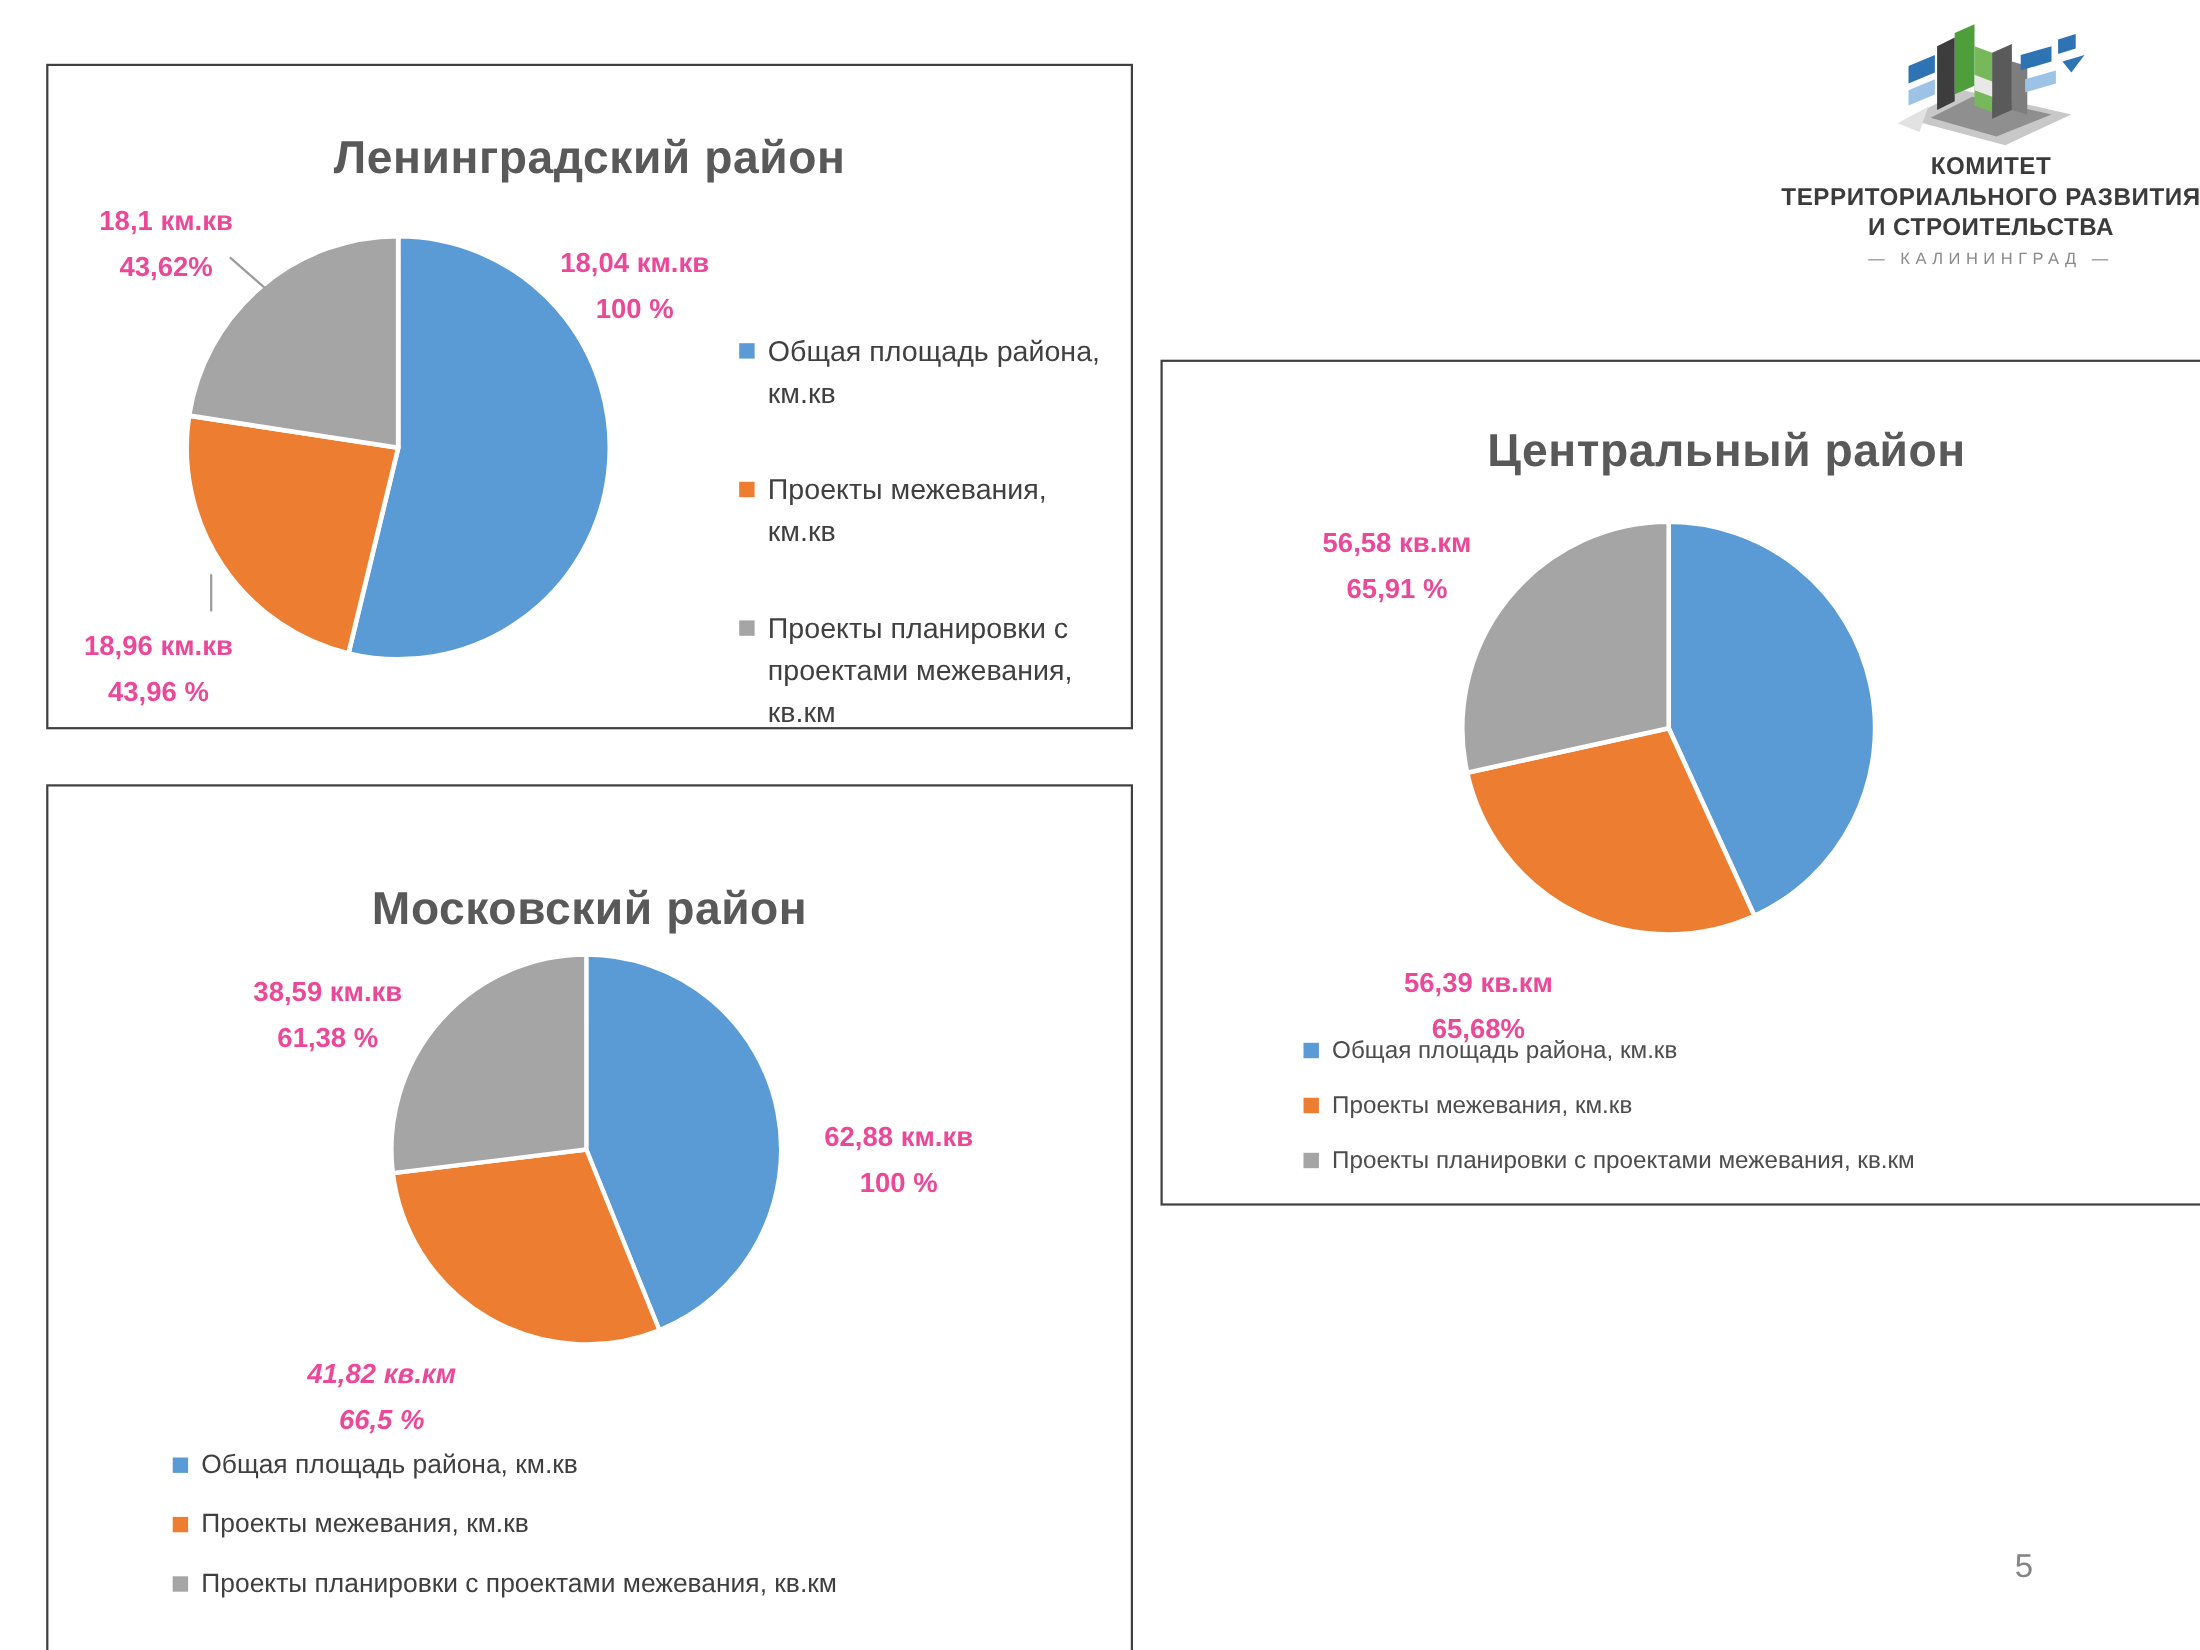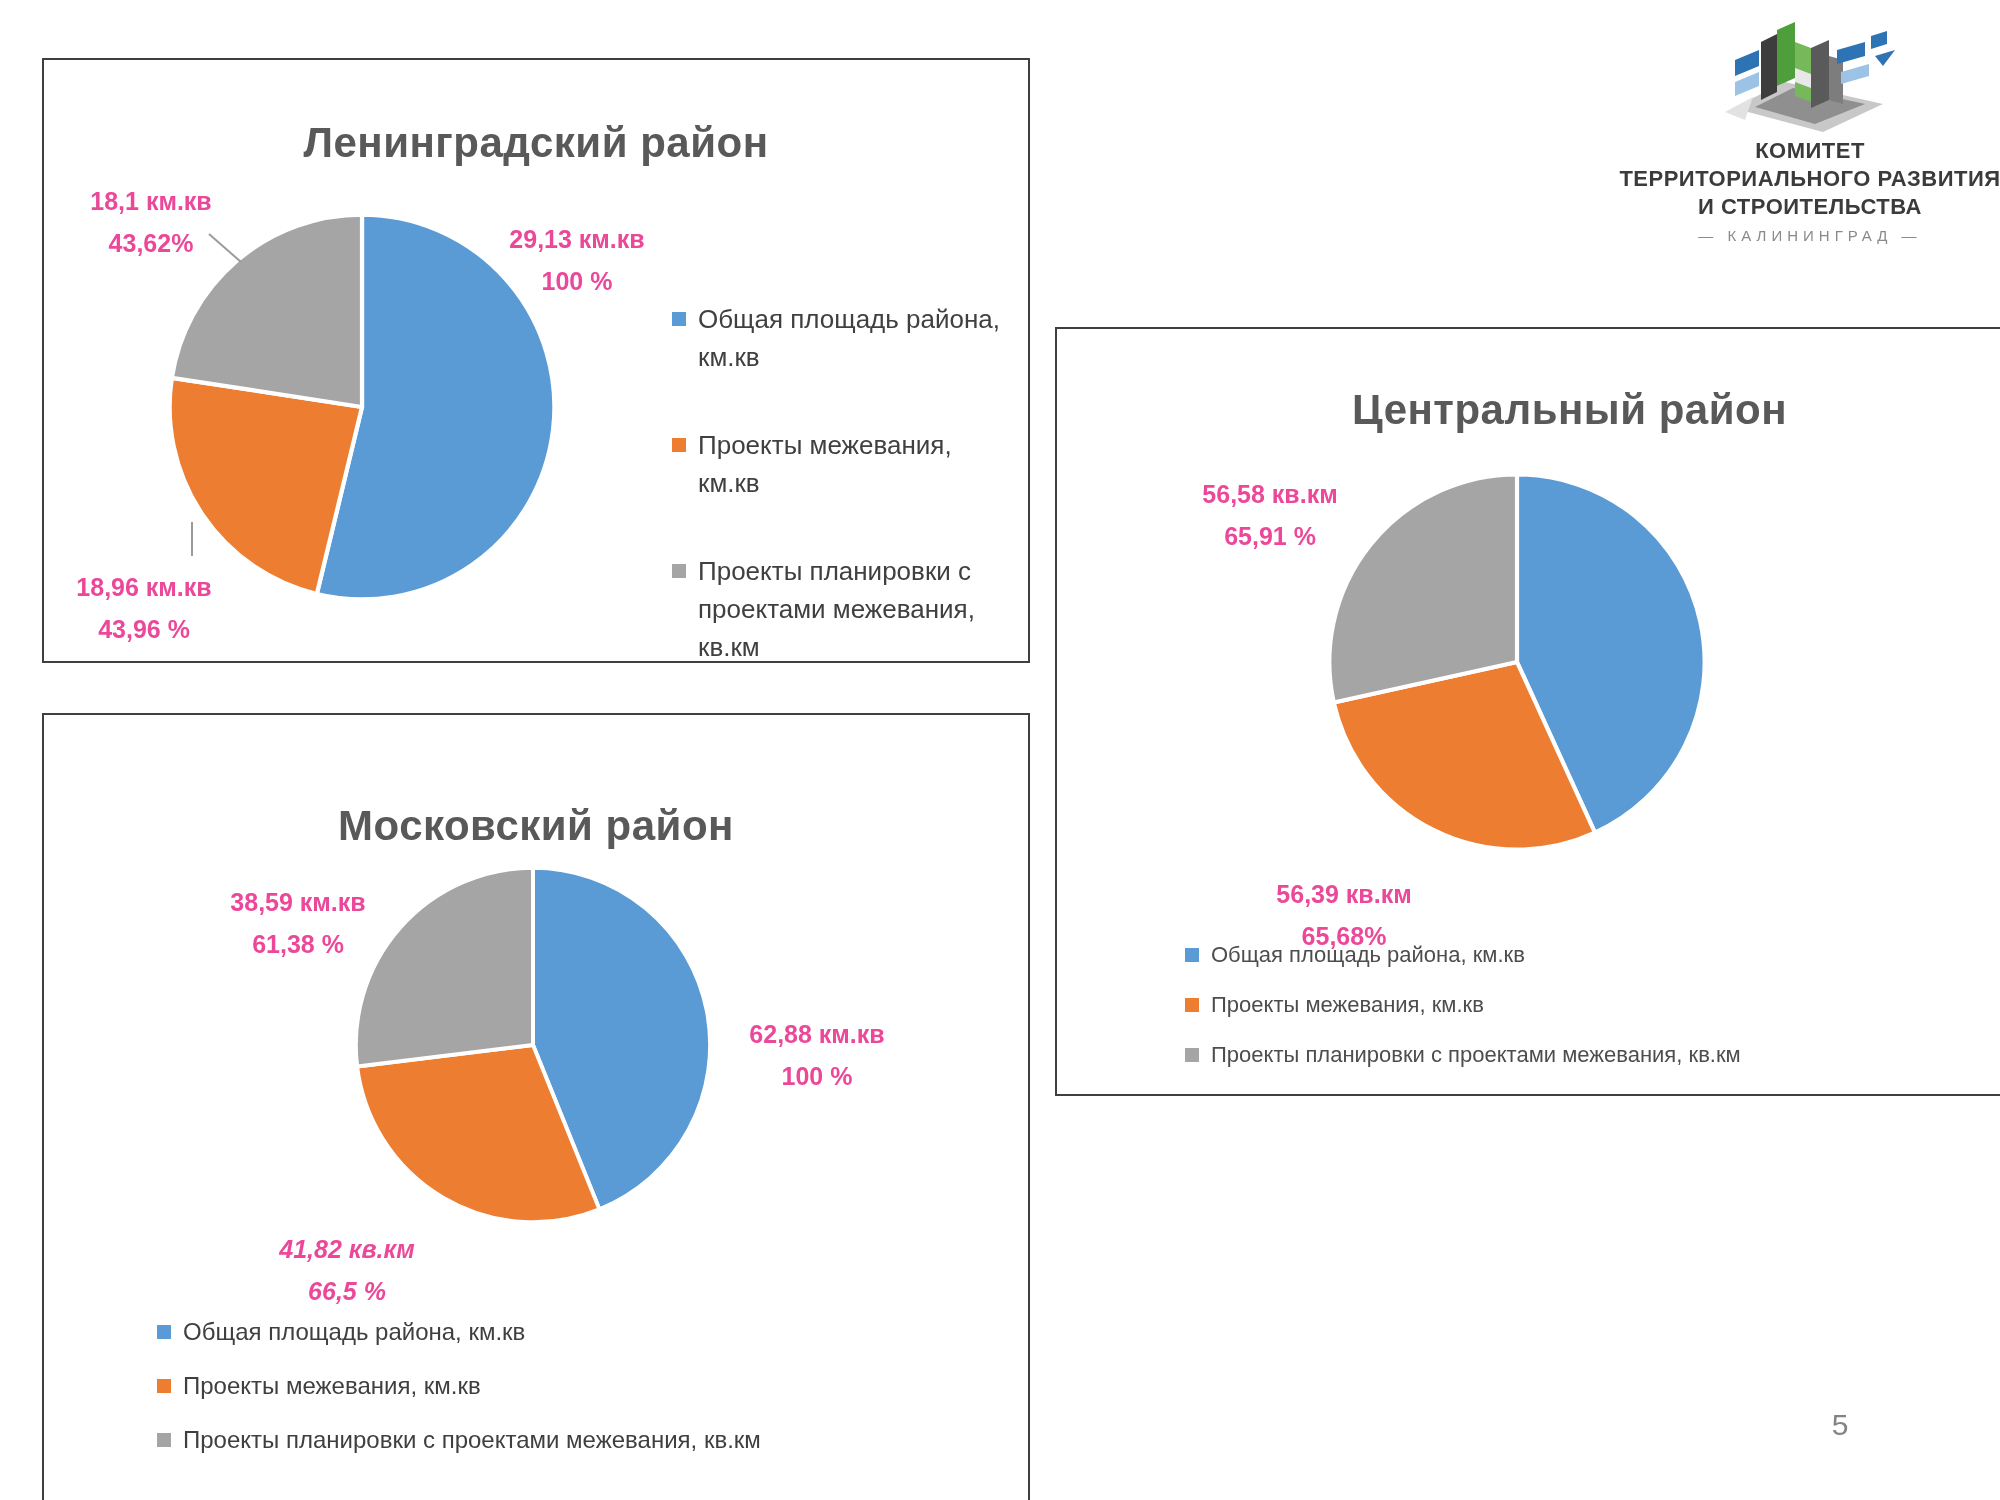--- a/index.html
+++ b/index.html
@@ -81,21 +81,21 @@
     <svg class="leaders" width="984" height="601" viewBox="0 0 984 601">
       <line x1="165" y1="174" x2="197" y2="202"></line>
       <line x1="148" y1="462" x2="148" y2="496"></line>
     </svg>
 
     <div class="pie-label lbl-1-gray">
       <div>18,1 км.кв</div>
       <div>43,62%</div>
     </div>
     <div class="pie-label lbl-1-blue">
-      <div>29,13 км.кв</div>
+      <div>18,04 км.кв</div>
       <div>100 %</div>
     </div>
     <div class="pie-label lbl-1-orange">
       <div>18,96 км.кв</div>
       <div>43,96 %</div>
     </div>
 
     <div class="legend" id="legend1">
       <div class="legend-item">
         <span class="swatch" style="background: rgb(91, 155, 213);"></span>

